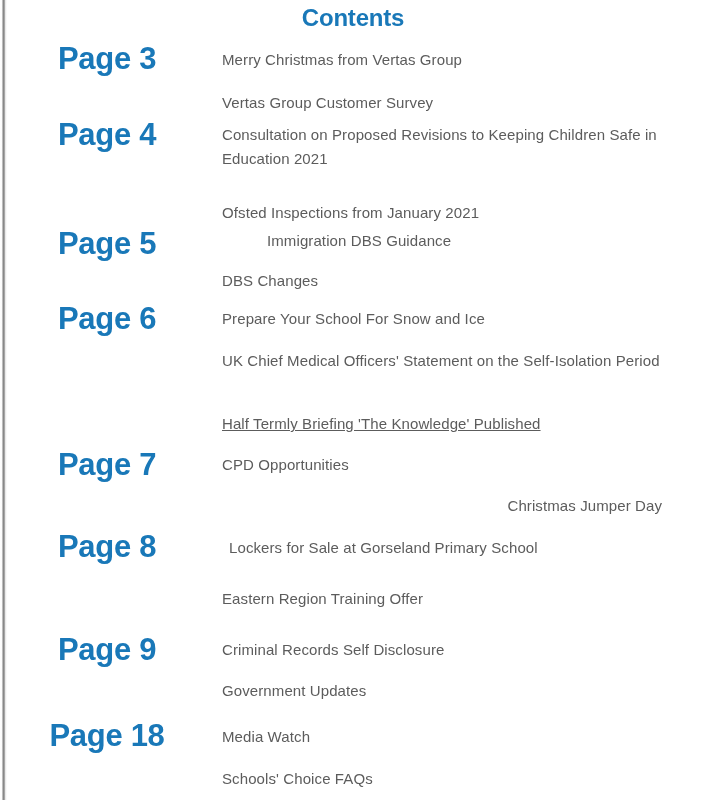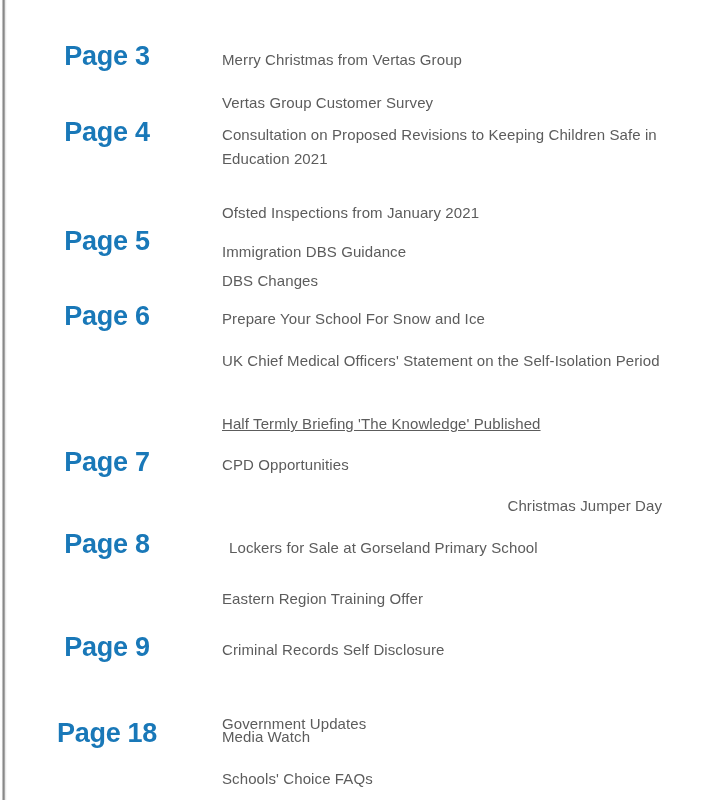--- a/index.html
+++ b/index.html
@@ -51,21 +51,21 @@
     font-weight: bold;
     color: #1978b8;
     letter-spacing: -0.2px;
   }
 
   .page-label {
     position: absolute;
     left: 12px;
     width: 190px;
     text-align: center;
-    font-size: 27px;
+    font-size: 31px;
     font-weight: bold;
     color: #1978b8;
     letter-spacing: -0.3px;
     white-space: nowrap;
   }
 
   .entry-title {
     position: absolute;
     left: 222px;
     width: 440px;
@@ -76,42 +76,43 @@
     letter-spacing: 0.1px;
   }
 </style>
 </head>
 <body>
 
 <div id="sheet">
 
   <div id="page-edge"></div>
 
+  <div id="contents-title">Contents</div>
 
   <div id="toc-list">
       <div class="page-label" style="top: 41px;">Page 3</div>
       <div class="entry-title" style="top: 48px;">Merry Christmas from Vertas Group</div>
       <div class="entry-title" style="top: 91px;">Vertas Group Customer Survey</div>
       <div class="page-label" style="top: 117px;">Page 4</div>
       <div class="entry-title" style="top: 123px;">Consultation on Proposed Revisions to Keeping Children Safe in Education 2021</div>
       <div class="entry-title" style="top: 201px;">Ofsted Inspections from January 2021</div>
       <div class="page-label" style="top: 226px;">Page 5</div>
-      <div class="entry-title" style="top: 240px;">Immigration DBS Guidance</div>
+      <div class="entry-title" style="top: 229px; margin-left: 45px;">Immigration DBS Guidance</div>
       <div class="entry-title" style="top: 269px;">DBS Changes</div>
       <div class="page-label" style="top: 301px;">Page 6</div>
       <div class="entry-title" style="top: 307px;">Prepare Your School For Snow and Ice</div>
       <div class="entry-title" style="top: 349px;">UK Chief Medical Officers' Statement on the Self-Isolation Period</div>
       <div class="entry-title" style="top: 412px; text-decoration: underline;">Half Termly Briefing 'The Knowledge' Published</div>
       <div class="page-label" style="top: 447px;">Page 7</div>
       <div class="entry-title" style="top: 453px;">CPD Opportunities</div>
       <div class="entry-title" style="top: 494px; text-align: right;">Christmas Jumper Day</div>
       <div class="page-label" style="top: 529px;">Page 8</div>
       <div class="entry-title" style="top: 536px; margin-left: 7px;">Lockers for Sale at Gorseland Primary School</div>
       <div class="entry-title" style="top: 577px; margin-top: 10px;">Eastern Region Training Offer</div>
       <div class="page-label" style="top: 632px;">Page 9</div>
       <div class="entry-title" style="top: 638px;">Criminal Records Self Disclosure</div>
-      <div class="entry-title" style="top: 712px;">Government Updates</div>
+      <div class="entry-title" style="top: 679px;">Government Updates</div>
       <div class="page-label" style="top: 718px;">Page 18</div>
       <div class="entry-title" style="top: 725px;">Media Watch</div>
       <div class="entry-title" style="top: 767px;">Schools' Choice FAQs</div>
     </div>
 
 </div>
 
 </body></html>

